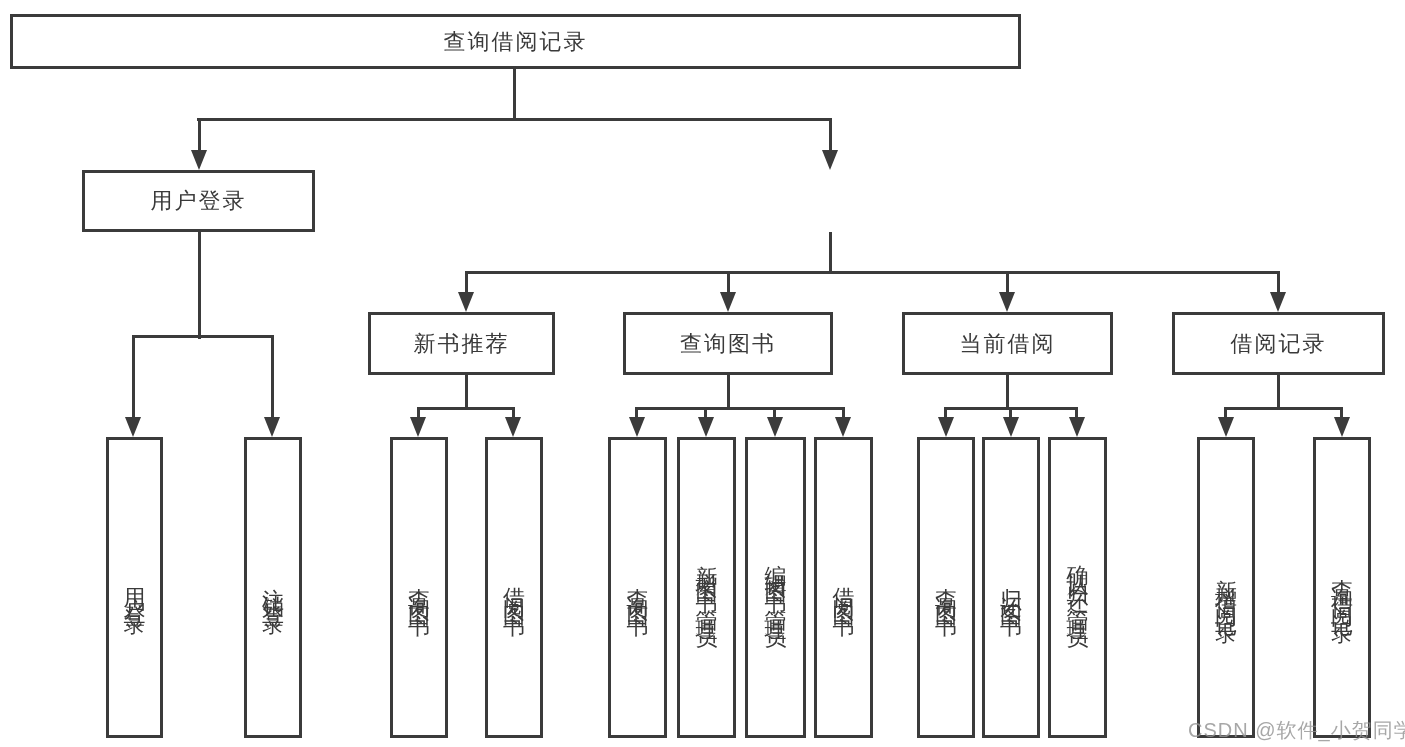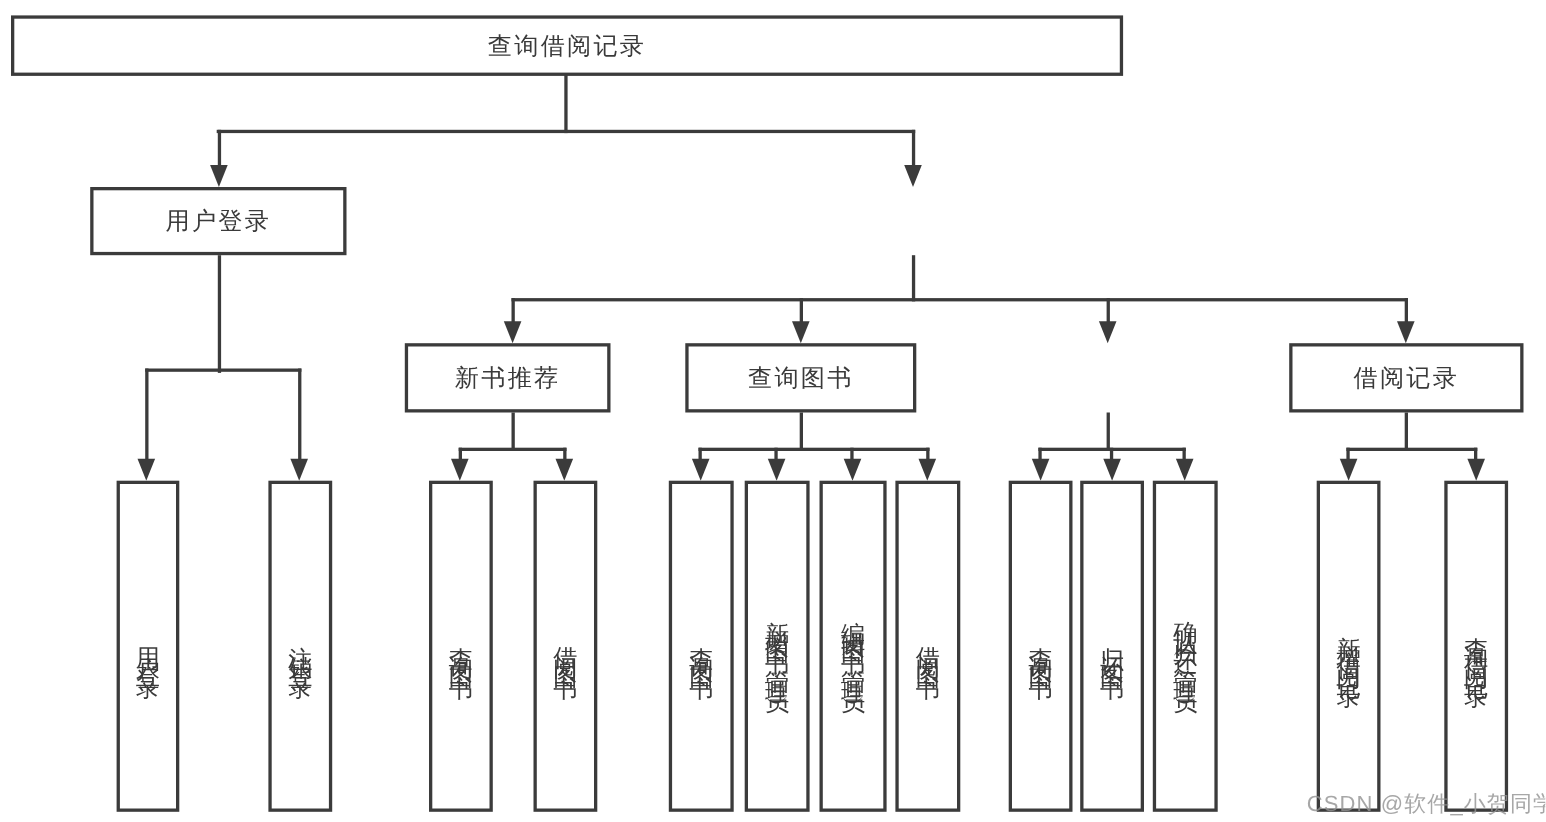--- a/index.html
+++ b/index.html
@@ -73,20 +73,21 @@
   <div class="vline" style="left:727px; top:271px; height:24px"></div>
   <div class="vline" style="left:1006px; top:271px; height:24px"></div>
   <div class="vline" style="left:1277px; top:271px; height:24px"></div>
   <div class="arrow" style="left:458px; top:292px"></div>
   <div class="arrow" style="left:720px; top:292px"></div>
   <div class="arrow" style="left:999px; top:292px"></div>
   <div class="arrow" style="left:1270px; top:292px"></div>
 
   <div class="box h" style="left:368px; top:312px; width:187px; height:63px">新书推荐</div>
   <div class="box h" style="left:623px; top:312px; width:210px; height:63px">查询图书</div>
+  <div class="box h" style="left:902px; top:312px; width:211px; height:63px">当前借阅</div>
   <div class="box h" style="left:1172px; top:312px; width:213px; height:63px">借阅记录</div>
 
   <div class="vline" style="left:465px; top:375px; height:35px"></div>
   <div class="hline" style="left:417px; top:407px; width:98px"></div>
   <div class="vline" style="left:417px; top:407px; height:13px"></div>
   <div class="vline" style="left:512px; top:407px; height:13px"></div>
   <div class="arrow" style="left:410px; top:417px"></div>
   <div class="arrow" style="left:505px; top:417px"></div>
 
   <div class="vline" style="left:727px; top:375px; height:35px"></div>

